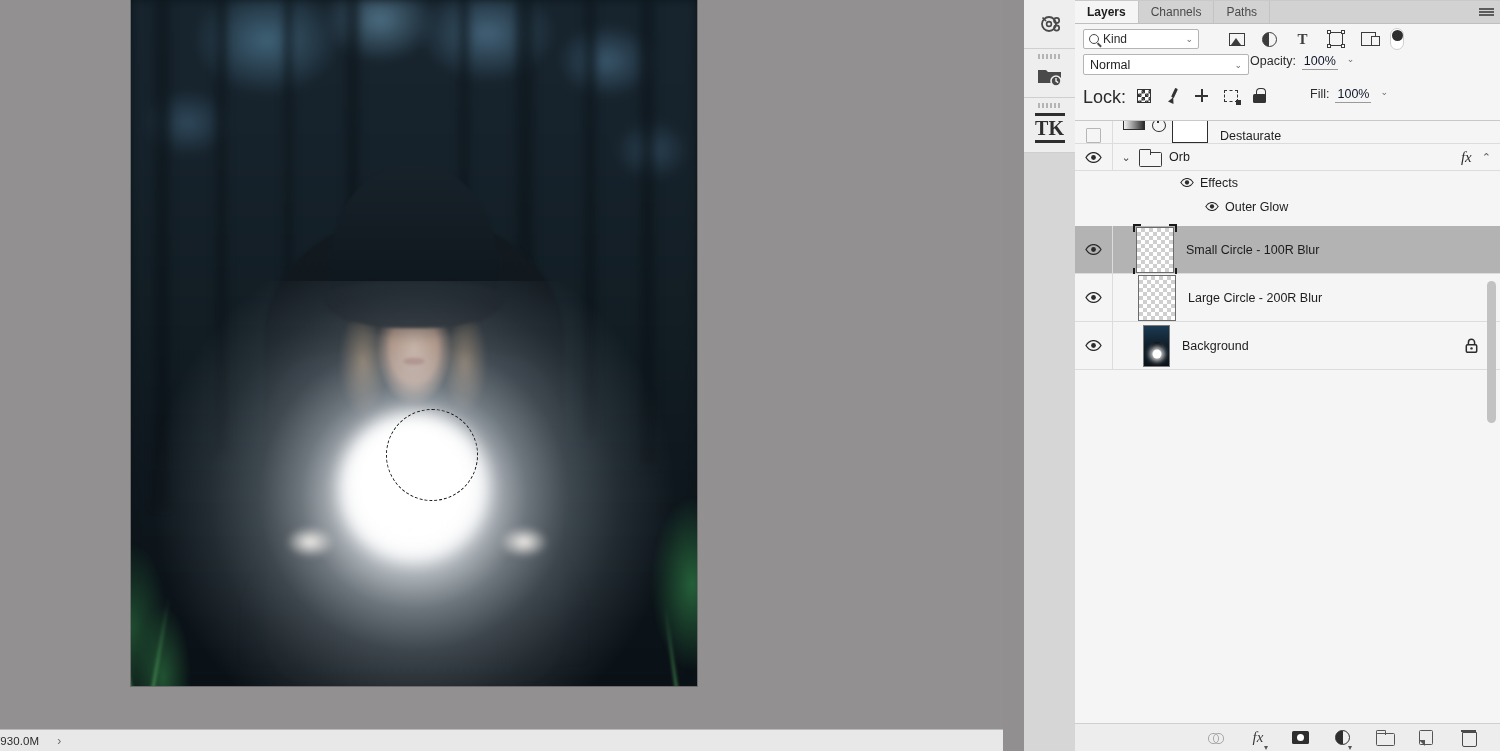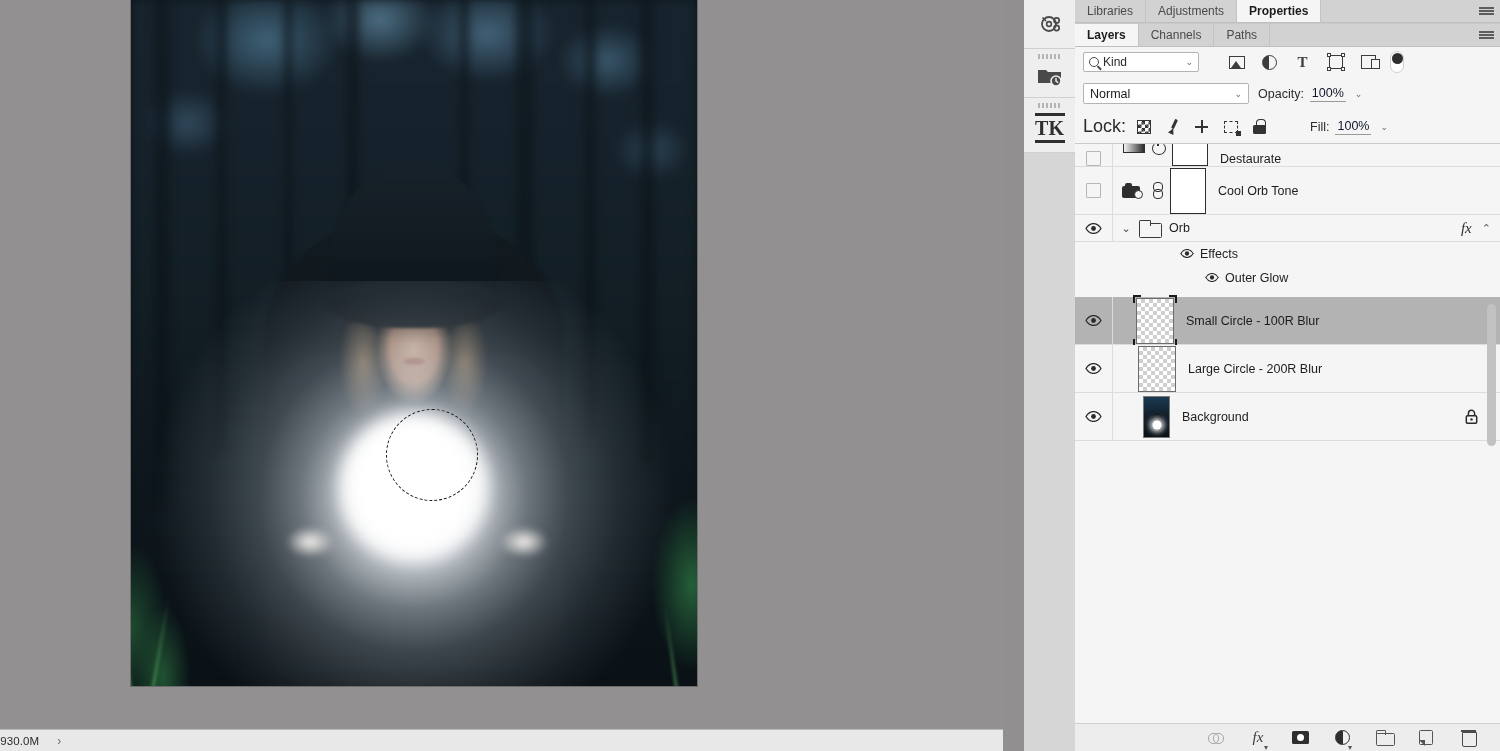--- a/index.html
+++ b/index.html
@@ -238,27 +238,27 @@
   .fi-shape span { position:absolute; width:4px; height:4px; background:#fff; border:1.4px solid #3c3c3c; }
   .fi-shape span:nth-child(1){left:-3px;top:-3px}.fi-shape span:nth-child(2){right:-3px;top:-3px}
   .fi-shape span:nth-child(3){left:-3px;bottom:-3px}.fi-shape span:nth-child(4){right:-3px;bottom:-3px}
   .fi-smart { width:15px; height:14px; border:1.6px solid #3c3c3c; position:relative; }
   .fi-smart::after{content:"";position:absolute;right:-5px;top:3px;width:7px;height:8px;
     border:1.6px solid #3c3c3c;background:#f5f5f5;}
   .fi-toggle { width:14px; height:22px; border-radius:7px; background:#fff; border:1px solid #cfcfcf;
                display:flex; align-items:flex-start; justify-content:center; padding-top:1px; margin-left:-3px; }
   .fi-toggle i { width:11px; height:11px; border-radius:50%; background:#2e2e2e; display:block; }
 
-  .blend-row, .lock-row { height:33px; display:flex; align-items:center; padding:0 8px; flex:none; }
+  .blend-row, .lock-row { height:33px; display:flex; align-items:flex-start; padding:0 8px; flex:none; }
   .blend-select {
     width:166px; height:21px; background:#fff; border:1px solid #b4b4b4; border-radius:2px;
     display:flex; align-items:center; padding:0 6px; font-size:12.5px; color:#1d1d1d;
   }
   .blend-select .caret { margin-left:auto; color:#6a6a6a; font-size:9px; }
-  .opa-label { margin-left:9px; font-size:12.5px; color:#2b2b2b; }
+  .opa-label { margin-left:1px; font-size:12.5px; color:#2b2b2b; }
   .numfield {
     margin-left:6px; font-size:12.5px; color:#0f172a;
     border-bottom:1px solid #9a9a9a; padding:0 2px 1px 2px; min-width:34px; text-align:left;
   }
   .numcaret { margin-left:9px; color:#6a6a6a; font-size:9px; }
 
   .lock-label { font-size:18px; color:#2b2b2b; margin-right:9px; }
   .lock-icons { display:flex; align-items:center; gap:12px; }
   .lk { width:17px; height:17px; display:flex; align-items:center; justify-content:center; color:#333; }
   .lk-trans { width:14px; height:14px; border:1.4px solid #333;
@@ -482,29 +482,20 @@
         <div class="tk-bar"></div>
         <div class="tk-text">TK</div>
         <div class="tk-bar"></div>
       </div>
     </div>
     <div class="dock-rest"></div>
   </div>
 
   <div class="rightcol">
 
-    <div class="tabstrip">
-      <div class="tab">Libraries</div>
-      <div class="tab">Adjustments</div>
-      <div class="tab active">Properties</div>
-      <div class="spacer"></div>
-      <div class="panel-menu">
-        <div class="hamburger"></div>
-      </div>
-    </div>
 
 
     <div class="layers-panel">
       <div class="tabstrip">
         <div class="tab active">Layers</div>
         <div class="tab">Channels</div>
         <div class="tab">Paths</div>
         <div class="spacer"></div>
         <div class="panel-menu">
           <div class="hamburger"></div>
@@ -588,38 +579,20 @@
           <div class="thumb-cell">
             <span class="adj-ico">
                 <span class="ico-bw"></span>
               </span>
             <span class="powerico"></span>
             <span class="mask-thumb small"></span>
           </div>
           <div class="layer-name">Destaurate</div>
         </div>
 
-        <div class="layer-row">
-          <div class="row-divider"></div>
-          <div class="eye-cell">
-            <span class="eye-empty"></span>
-          </div>
-          <div class="thumb-cell">
-            <span class="adj-ico">
-              <span class="ico-photo">
-                  <span class="body"></span>
-                  <span class="hump"></span>
-                  <span class="lens"></span>
-                </span>
-            </span>
-            <span class="linkico"></span>
-            <span class="mask-thumb"></span>
-          </div>
-          <div class="layer-name">Cool Orb Tone</div>
-        </div>
 
         <div class="layer-row" style="height:27px">
           <div class="row-divider"></div>
           <div class="eye-cell">
             <span class="eye">
               <svg width="17" height="11" viewBox="0 0 17 11">
                   <path d="M8.5 0.6C4 .6 1 5.5 1 5.5s3 4.9 7.5 4.9S16 5.5 16 5.5 13 .6 8.5.6z" fill="none" stroke="#2b2b2b" stroke-width="1.3"></path>
                   <circle cx="8.5" cy="5.5" r="2.4" fill="#2b2b2b"></circle>
                 </svg>
             </span>

